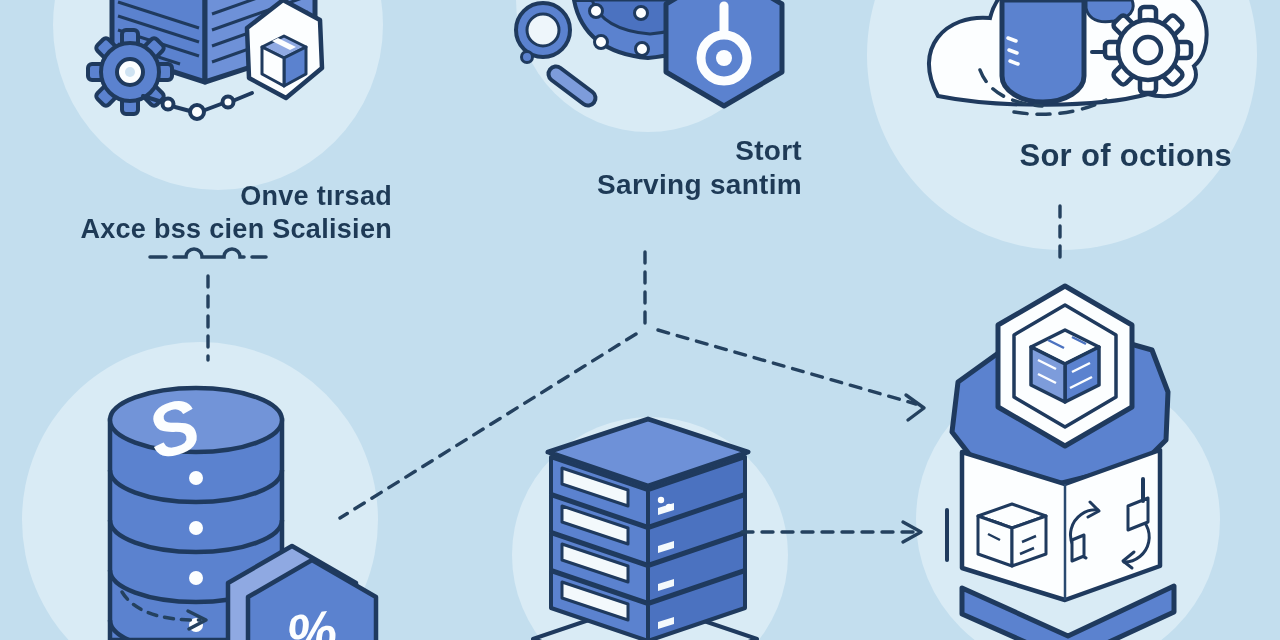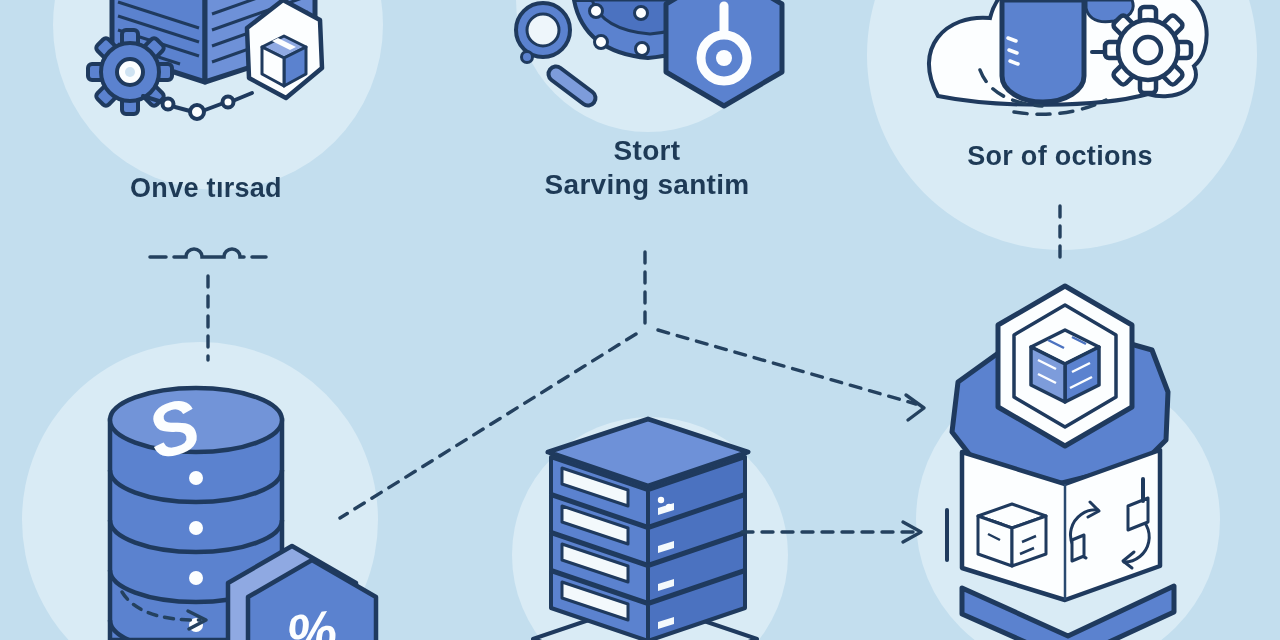--- a/index.html
+++ b/index.html
@@ -11,24 +11,24 @@
     font-family:"Liberation Sans",sans-serif;
   }
   .artwork{position:absolute;left:0;top:0;}
   .label{
     position:absolute;
     text-align:center;
     font-weight:700;
     color:#1e3a56;
     letter-spacing:.3px;
   }
-  .label .l1,.label .l2{display:block;}
-  .label-tl{left:20px;top:172px;width:372px;font-size:27px;line-height:33px;}
+  .label .l1,.label .l2{display:block;text-align:right;}
+  .label-tl{left:20px;top:180px;width:372px;font-size:27px;line-height:33px;}
   .label-tc{left:492px;top:134px;width:310px;font-size:28px;line-height:34px;}
-  .label-tr{left:888px;top:140px;width:344px;font-size:27px;line-height:32px;}
+  .label-tr{left:888px;top:140px;width:344px;font-size:31px;line-height:32px;}
 </style>
 </head>
 <body>
 
 <div class="canvas">
 
   <svg class="artwork" width="1280" height="640" viewBox="0 0 1280 640">
 
     <g fill="#d9ebf5">
       <circle cx="218" cy="25" r="165"></circle>
@@ -252,20 +252,21 @@
       <path d="M 658,330 L 916,404" stroke-width="3.4" stroke-dasharray="11 9"></path>
       <path d="M 906,395 L 924,408 L 908,420" stroke-width="3.4" stroke-linejoin="round"></path>
       <path d="M 1060,206 L 1060,266" stroke-width="3.4" stroke-dasharray="11 9"></path>
       <path d="M 742,532 L 914,532" stroke-width="3.4" stroke-dasharray="11 9"></path>
       <path d="M 903,522 L 921,532 L 903,542" stroke-width="3.4" stroke-linejoin="round"></path>
     </g>
   </svg>
 
   <div class="label label-tl">
     <span class="l1">Onve tırsad</span>
+    <span class="l2">Axce bss cien Scalisien</span>
   </div>
   <div class="label label-tc">
     <span class="l1">Stort</span>
     <span class="l2">Sarving santim</span>
   </div>
   <div class="label label-tr">
     <span class="l1">Sor of octions</span>
   </div>
 
 </div>

